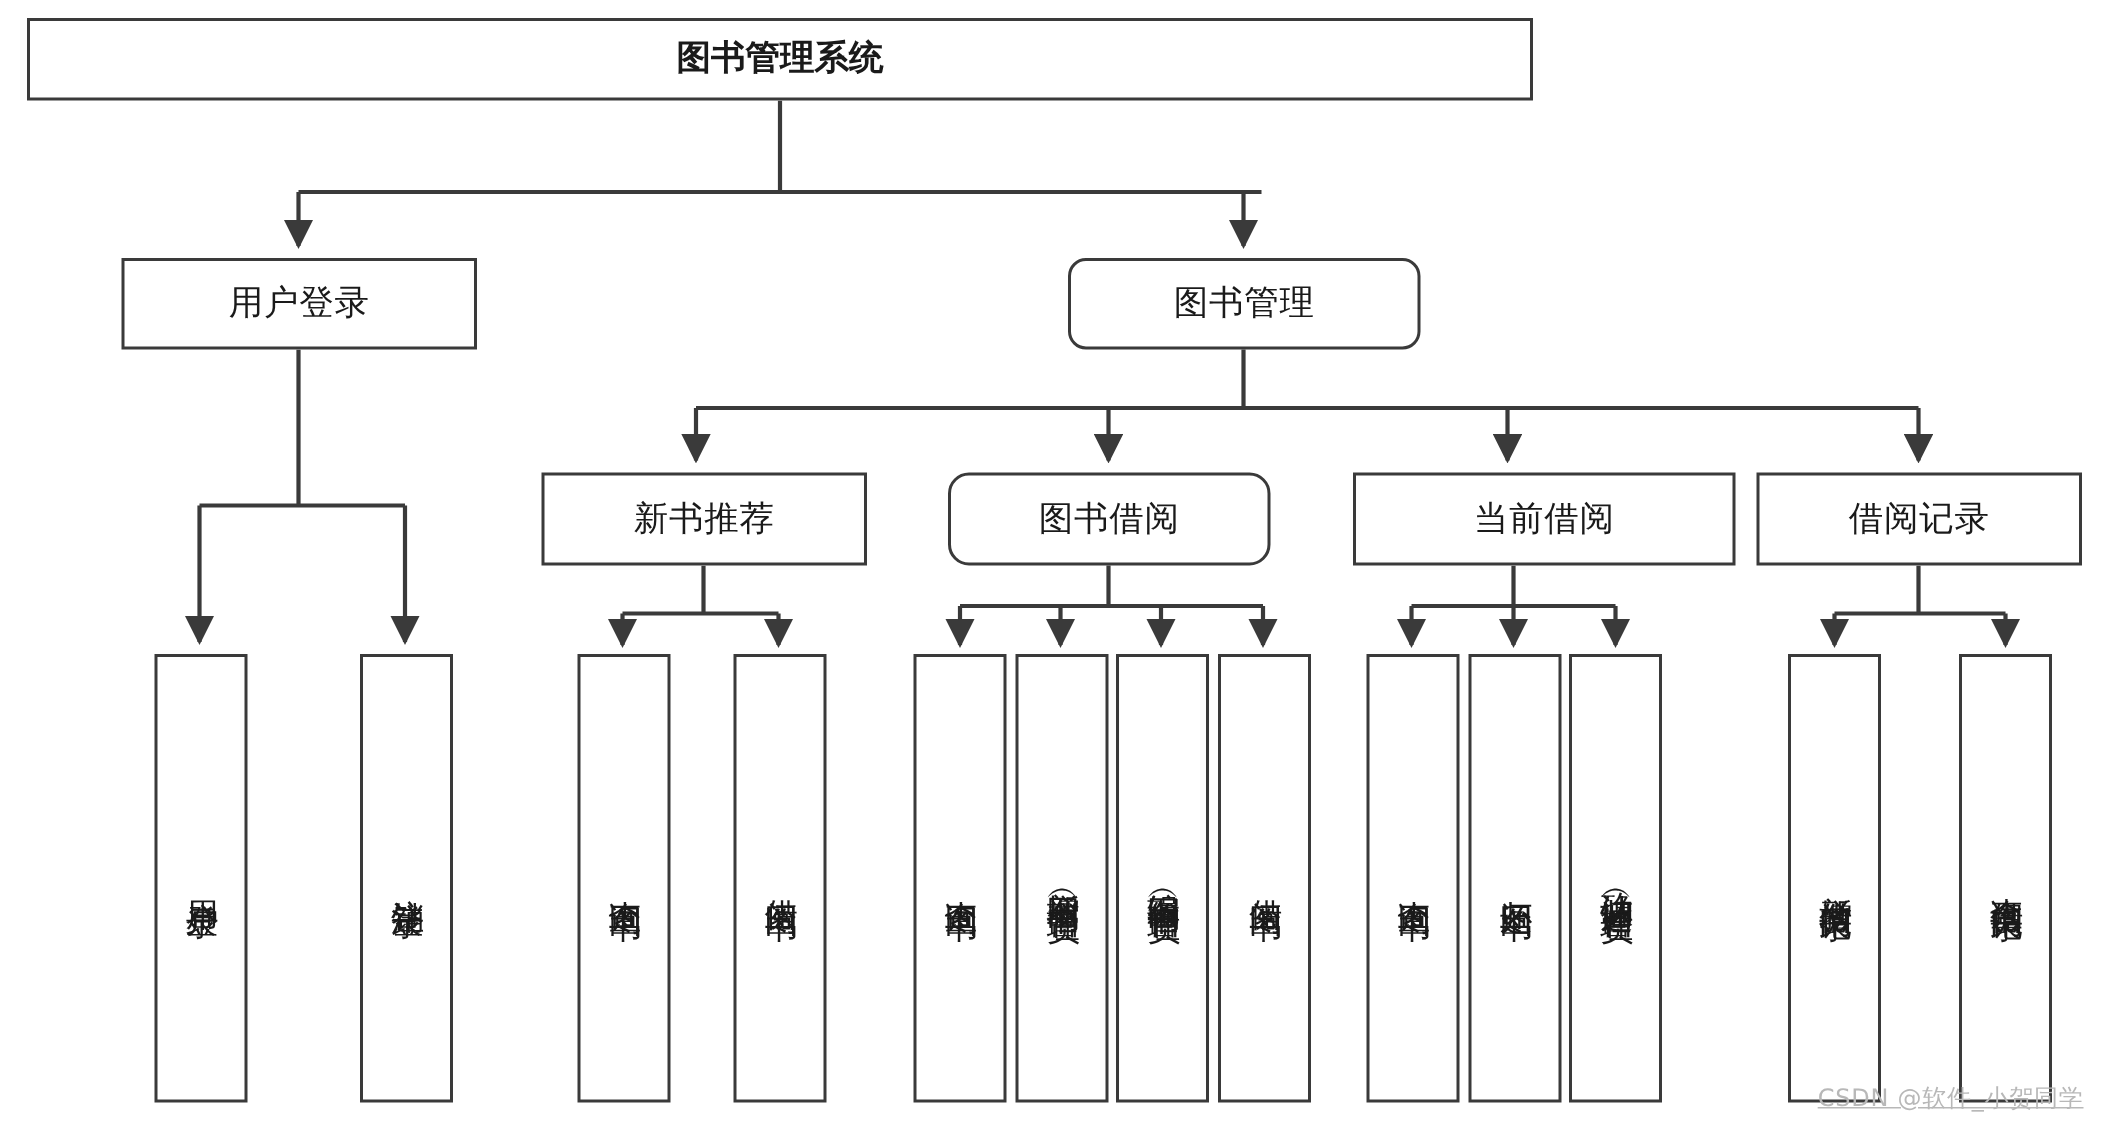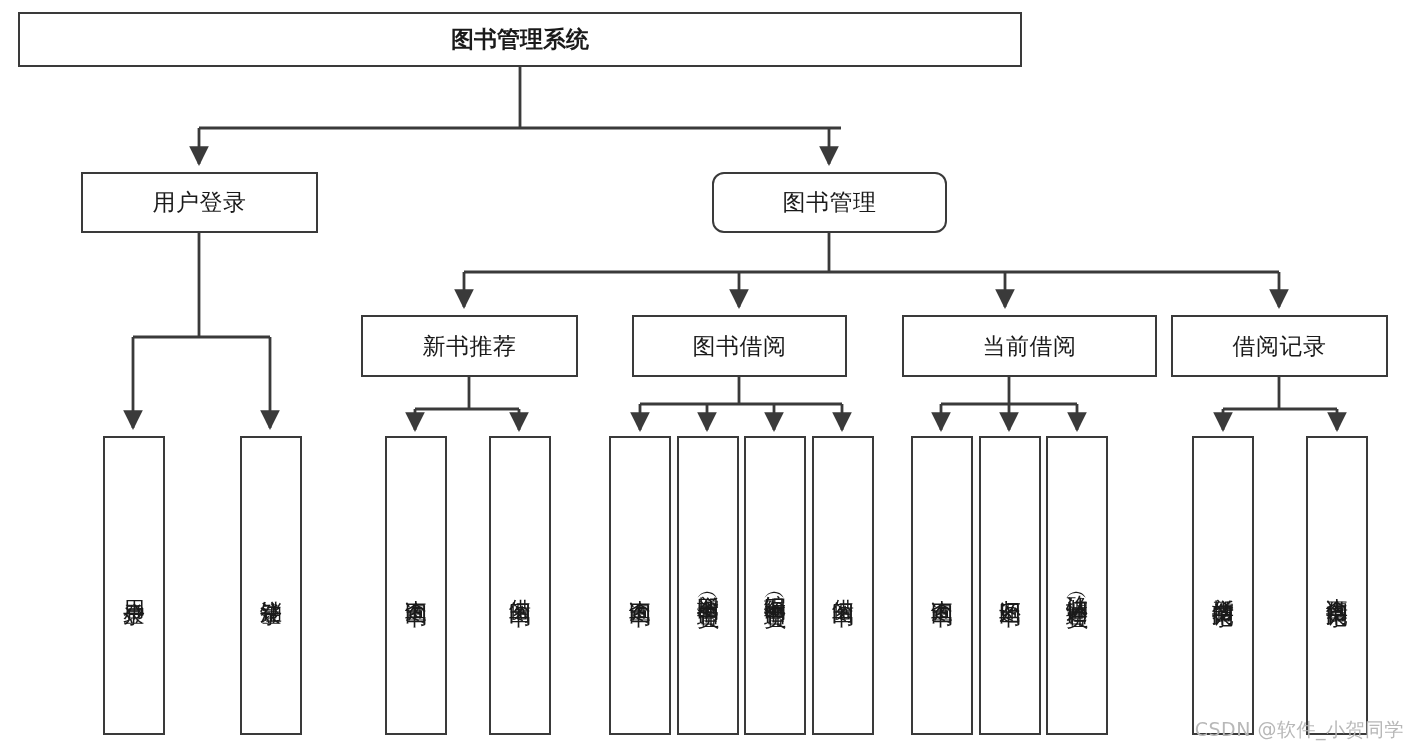--- a/index.html
+++ b/index.html
@@ -53,26 +53,27 @@
     letter-spacing: 2px;
     padding: 4px 0;
   }
   .node.v .vtext {
     writing-mode: vertical-rl;
     text-orientation: upright;
     white-space: nowrap;
   }
   .watermark {
     position: absolute;
-    right: 1px;
+    right: 16px;
     bottom: 4px;
-    font-size: 19px;
+    font-size: 16px;
     color: #b8b8b8;
     letter-spacing: 0.5px;
     white-space: nowrap;
+    text-decoration: underline;
   }
 </style>
 </head>
 <body>
 
 <div id="canvas">
 
   <svg id="edges" viewBox="0 0 1405 747" width="1405" height="747" xmlns="http://www.w3.org/2000/svg">
     <defs>
       <marker id="arrow" viewBox="0 0 10 10" refX="9" refY="5" markerWidth="7" markerHeight="7" orient="auto-start-reverse">
@@ -122,21 +123,21 @@
       <path d="M 1337 409 L 1337 430" marker-end="url(#arrow)"></path>
     </g>
   </svg>
 
   <div class="node root" style="left:18px; top:12px; width:1004px; height:55px;">图书管理系统</div>
 
   <div class="node h" style="left:81px; top:172px; width:237px; height:61px;">用户登录</div>
   <div class="node h" style="left:712px; top:172px; width:235px; height:61px;border-radius:12px;">图书管理</div>
 
   <div class="node h" style="left:361px; top:315px; width:217px; height:62px;">新书推荐</div>
-  <div class="node h" style="left:632px; top:315px; width:215px; height:62px;">图书借阅</div>
+  <div class="node h" style="left:632px; top:315px; width:215px; height:62px;border-radius:14px;">图书借阅</div>
   <div class="node h" style="left:902px; top:315px; width:255px; height:62px;">当前借阅</div>
   <div class="node h" style="left:1171px; top:315px; width:217px; height:62px;text-align:right;">借阅记录</div>
 
   <div class="node v" style="left:103px; top:436px; width:62px; height:299px;">
     <span class="vtext">用户登录</span>
   </div>
   <div class="node v" style="left:240px; top:436px; width:62px; height:299px;">
     <span class="vtext">注销登录</span>
   </div>
 

